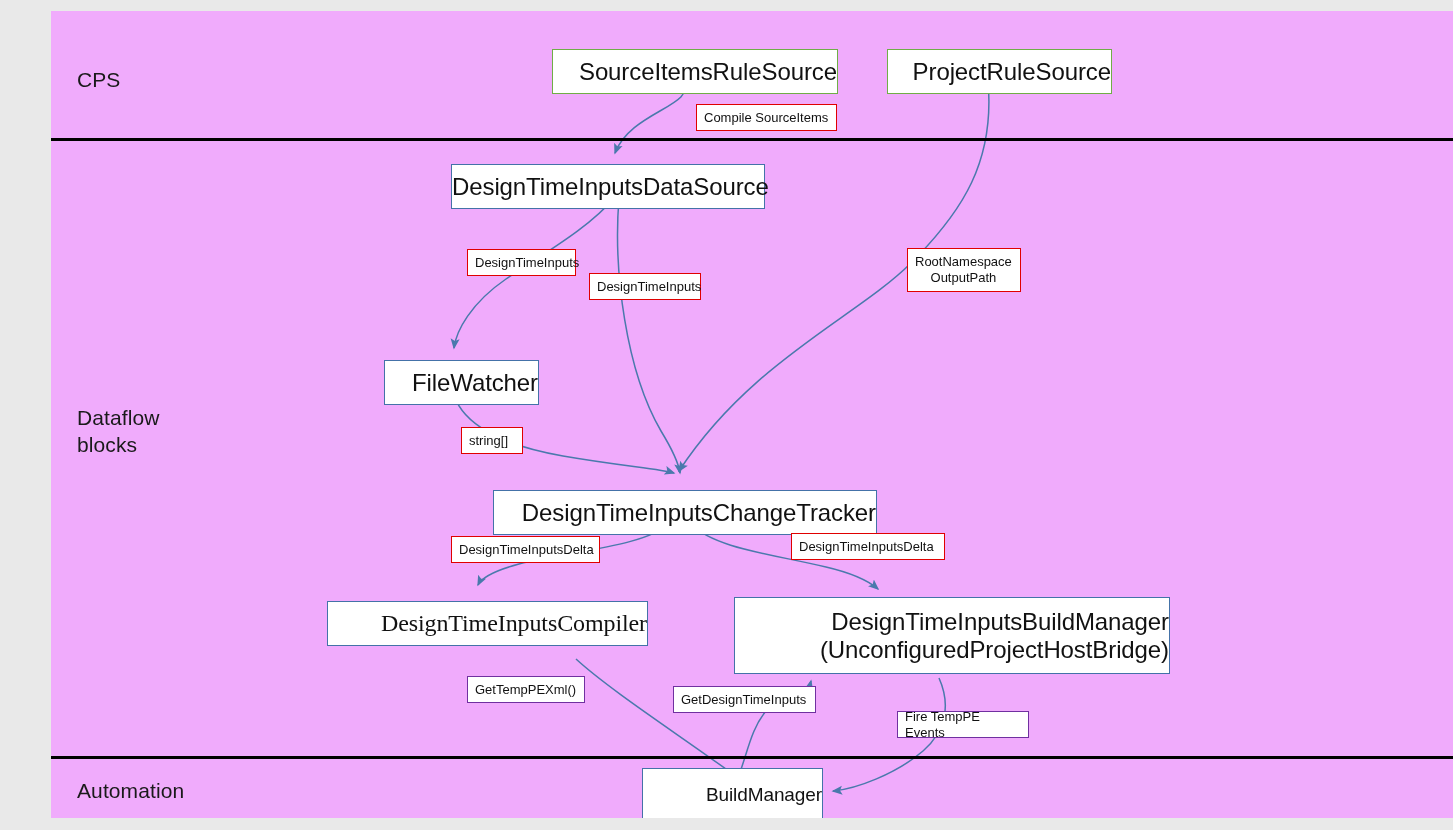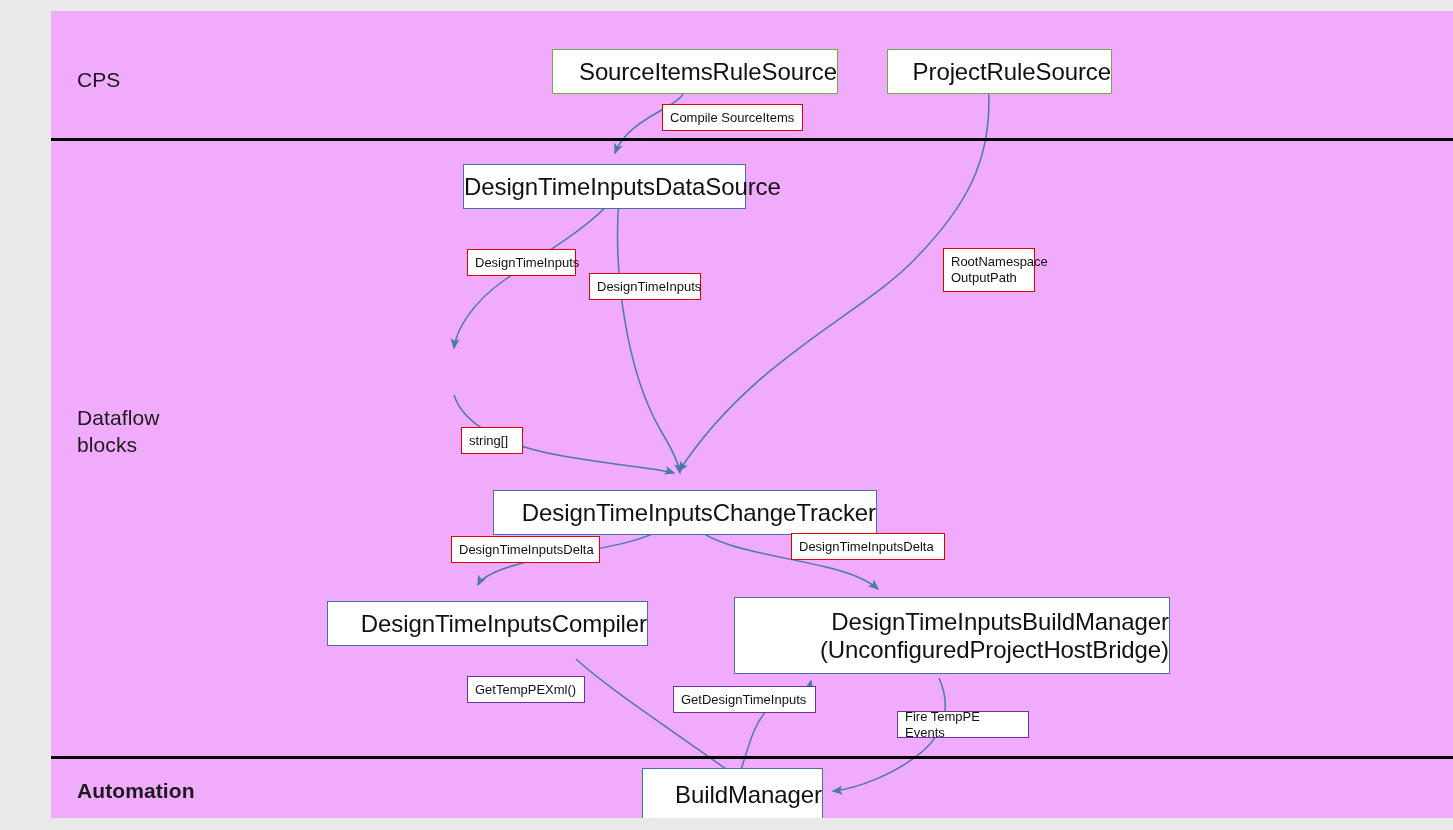--- a/index.html
+++ b/index.html
@@ -76,21 +76,21 @@
 <body>
 
 <div id="canvas">
 
   <div class="divider" style="top:127px;width:1432px;"></div>
   <div class="divider" style="top:745px;width:1432px;"></div>
 
   <div class="swimlane-label" style="left:26px;top:56px;">CPS</div>
   <div class="swimlane-label" style="left:26px;top:394px;">Dataflow
 blocks</div>
-  <div class="swimlane-label" style="left:26px;top:767px;font-weight:bold;">Automation</div>
+  <div class="swimlane-label" style="left:26px;top:767px;">Automation</div>
 
   <svg id="edges" viewBox="0 0 1432 807">
     <defs>
       <marker id="ah" markerWidth="9" markerHeight="9" refX="6.2" refY="3.2" orient="auto" markerUnits="strokeWidth">
         <path d="M0,0.2 L7.2,3.2 L0,6.2 L1.5,3.2 z" fill="#4a79ac"></path>
       </marker>
     </defs>
     <g fill="none" stroke="#4a79ac" stroke-width="1.5" marker-end="url(#ah)">
 
       <path d="M632,70 C647,95 580,100 564,142"></path>
@@ -116,55 +116,58 @@
   </svg>
 
   <div class="node green" style="left:501px;top:38px;width:286px;height:45px;font-size:24px;">
     <span class="txt">SourceItemsRuleSource</span>
   </div>
 
   <div class="node green" style="left:836px;top:38px;width:225px;height:45px;font-size:24px;">
     <span class="txt">ProjectRuleSource</span>
   </div>
 
-  <div class="node blue" style="left:412px;top:153px;width:283px;height:45px;font-size:24px;">
+  <div class="node blue" style="left:400px;top:153px;width:314px;height:45px;font-size:24px;">
     <span class="txt">DesignTimeInputsDataSource</span>
   </div>
 
+  <div class="node blue" style="left:333px;top:349px;width:155px;height:45px;font-size:24px;">
+    <span class="txt">FileWatcher</span>
+  </div>
 
   <div class="node blue" style="left:442px;top:479px;width:384px;height:45px;font-size:24px;">
     <span class="txt">DesignTimeInputsChangeTracker</span>
   </div>
 
-  <div class="node blue" style="left:276px;top:590px;width:321px;height:45px;font-size:24px;">
+  <div class="node blue" style="left:276px;top:590px;width:321px;height:45px;font-size:24px;font-family:Liberation Serif, serif;">
     <span class="txt">DesignTimeInputsCompiler</span>
   </div>
 
   <div class="node blue" style="left:683px;top:586px;width:436px;height:77px;font-size:24px;">
     <span class="txt">DesignTimeInputsBuildManager
 (UnconfiguredProjectHostBridge)</span>
   </div>
 
-  <div class="node blue" style="left:591px;top:757px;width:181px;height:53px;font-size:24px;padding-left:28px;">
+  <div class="node blue" style="left:591px;top:757px;width:181px;height:53px;font-size:19px;padding-left:28px;">
     <span class="txt">BuildManager</span>
   </div>
 
-  <div class="lbl red" style="left:611px;top:93px;width:141px;height:27px;">
+  <div class="lbl red" style="left:645px;top:93px;width:141px;height:27px;">
     <span>Compile SourceItems</span>
   </div>
 
   <div class="lbl red" style="left:416px;top:238px;width:109px;height:27px;">
     <span>DesignTimeInputs</span>
   </div>
 
   <div class="lbl red" style="left:538px;top:262px;width:112px;height:27px;">
     <span>DesignTimeInputs</span>
   </div>
 
-  <div class="lbl red" style="left:892px;top:237px;width:92px;height:44px;align-items:center;">
+  <div class="lbl red" style="left:856px;top:237px;width:114px;height:44px;align-items:center;text-align:center;">
     <span>RootNamespace
 OutputPath</span>
   </div>
 
   <div class="lbl red" style="left:410px;top:416px;width:62px;height:27px;">
     <span>string[]</span>
   </div>
 
   <div class="lbl red" style="left:400px;top:525px;width:149px;height:27px;">
     <span>DesignTimeInputsDelta</span>

